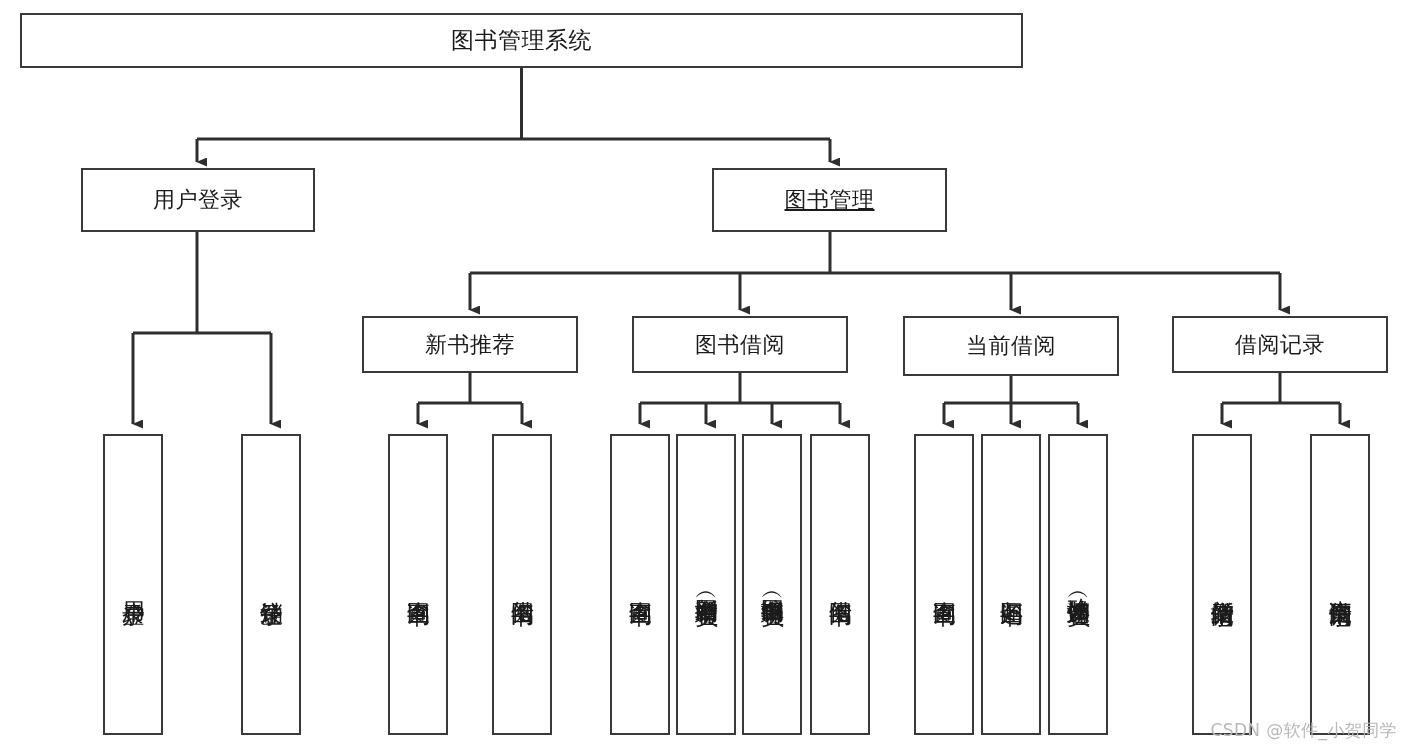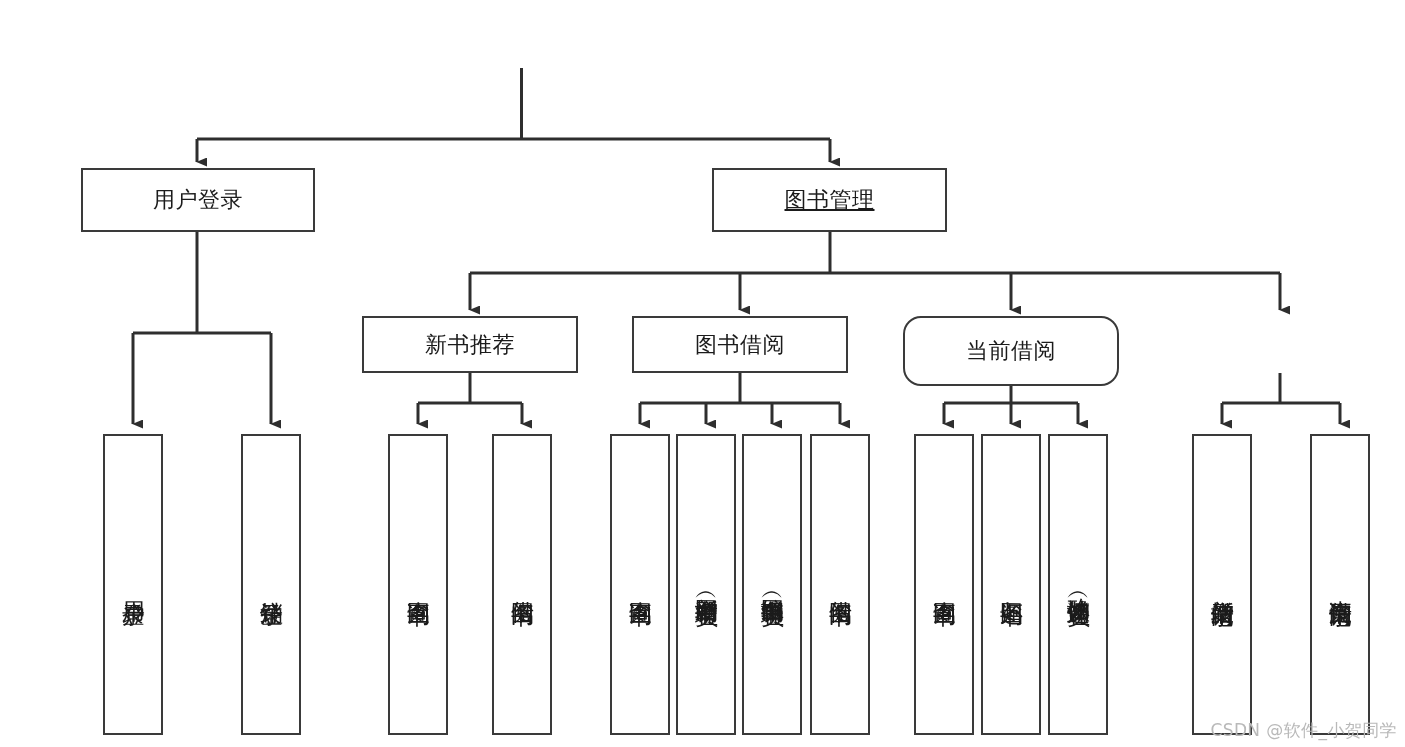--- a/index.html
+++ b/index.html
@@ -125,36 +125,42 @@
       <path d="M 1011 403 L 1011 424" marker-end="url(#arrow)"></path>
       <path d="M 1078 403 L 1078 424" marker-end="url(#arrow)"></path>
 
       <path d="M 1280 373 L 1280 403"></path>
       <path d="M 1222 403 L 1340 403"></path>
       <path d="M 1222 403 L 1222 424" marker-end="url(#arrow)"></path>
       <path d="M 1340 403 L 1340 424" marker-end="url(#arrow)"></path>
     </g>
   </svg>
 
+  <div class="node horiz root" style="left:20px; top:13px; width:1003px; height:55px;">
+    <span class="node-label">图书管理系统</span>
+  </div>
 
   <div class="node horiz" style="left:81px; top:168px; width:234px; height:64px;">
     <span class="node-label">用户登录</span>
   </div>
   <div class="node horiz" style="left:712px; top:168px; width:235px; height:64px;text-decoration:underline;">
     <span class="node-label">图书管理</span>
   </div>
 
   <div class="node horiz" style="left:362px; top:316px; width:216px; height:57px;">
     <span class="node-label">新书推荐</span>
   </div>
   <div class="node horiz" style="left:632px; top:316px; width:216px; height:57px;">
     <span class="node-label">图书借阅</span>
   </div>
-  <div class="node horiz" style="left:903px; top:316px; width:216px; height:70px;border-radius:18px;">
+  <div class="node horiz" style="left:903px; top:316px; width:216px; height:60px;">
     <span class="node-label">当前借阅</span>
+  </div>
+  <div class="node horiz" style="left:1172px; top:316px; width:216px; height:57px;">
+    <span class="node-label">借阅记录</span>
   </div>
 
   <div class="node vert" style="left:103px; top:434px; width:60px; height:301px;">
     <span class="node-label">用户登录</span>
   </div>
   <div class="node vert" style="left:241px; top:434px; width:60px; height:301px;">
     <span class="node-label">注销登录</span>
   </div>
 
   <div class="node vert" style="left:388px; top:434px; width:60px; height:301px;">

